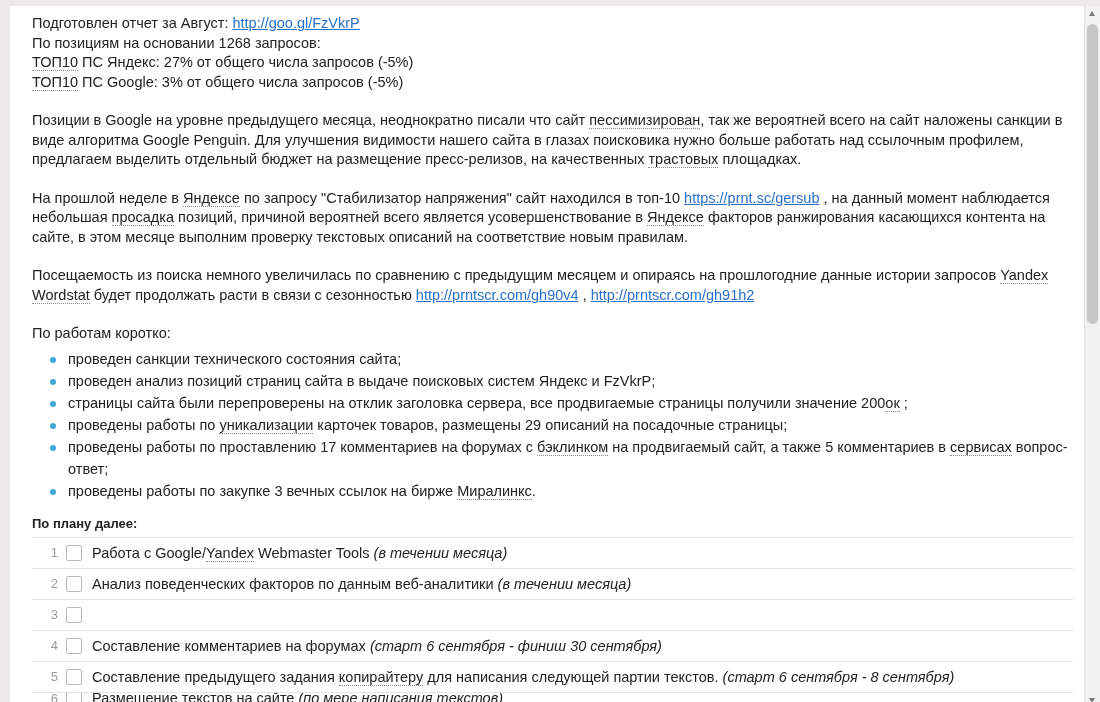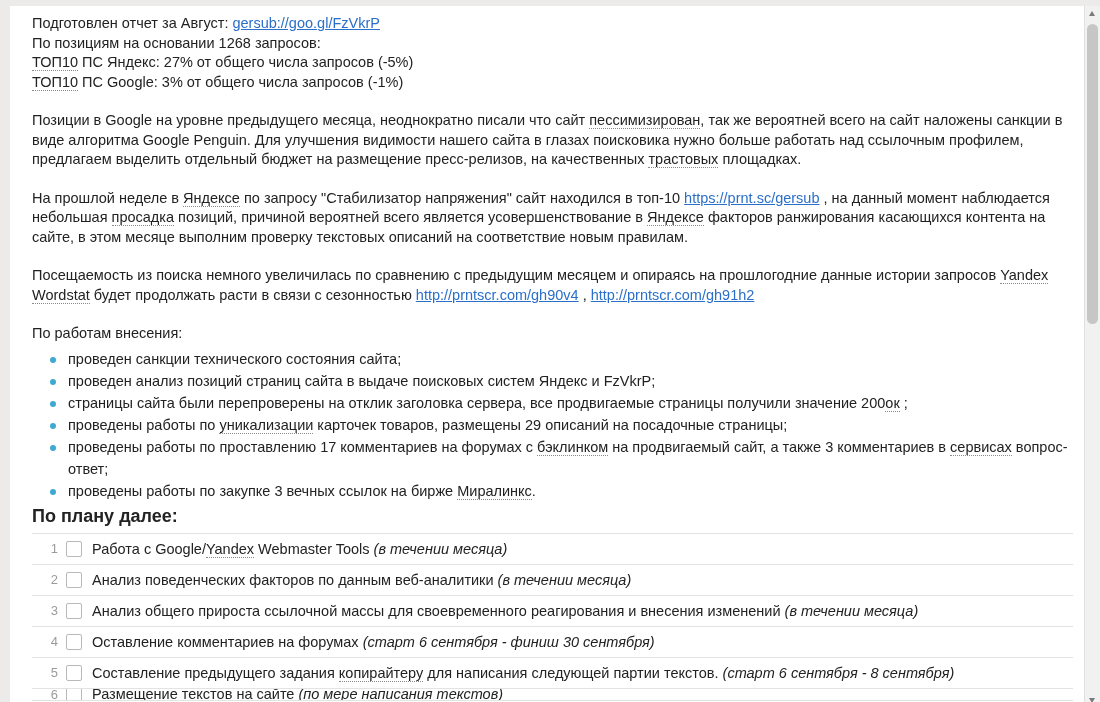--- a/index.html
+++ b/index.html
@@ -64,22 +64,22 @@
     position: absolute;
     left: 4px;
     top: 9px;
     width: 6px;
     height: 6px;
     border-radius: 50%;
     background: #3fa9d4;
   }
   .plan-title {
     font-weight: bold;
-    margin: 4px 0 6px 0;
-    font-size: 18px;
+    margin: 14px 0 6px 0;
+    font-size: 13px;
   }
   .plan-list {
     margin: 0;
     padding: 0;
     list-style: none;
     border-top: 1px solid #e3e3e3;
   }
   .plan-row {
     display: flex;
     align-items: center;
@@ -162,24 +162,24 @@
     overflow: hidden;
   }
 </style>
 </head>
 <body>
 
 <div class="page">
   <div class="content">
 
     <p class="block">
-      <span>Подготовлен отчет за Август: </span><a class="link" href="#">gersub://goo.gl/FzVkrP</a><br>
+      <span>Подготовлен отчет за Август: </span><a class="link" href="#">http://goo.gl/FzVkrP</a><br>
       <span>По позициям на основании 1268 запросов:</span><br>
       <span class="dotted">ТОП10</span><span> ПС Яндекс: 27% от общего числа запросов (-5%)</span><br>
-      <span class="dotted">ТОП10</span><span> ПС Google: 3% от общего числа запросов (-1%)</span>
+      <span class="dotted">ТОП10</span><span> ПС Google: 3% от общего числа запросов (-5%)</span>
     </p>
 
     <div class="gap"></div>
 
     <p class="block">
       <span>Позиции в Google на уровне предыдущего месяца, неоднократно писали что сайт </span><span class="dotted">пессимизирован</span><span>, так же вероятней всего на сайт наложены санкции в виде алгоритма Google Penguin. Для улучшения видимости нашего сайта в глазах поисковика нужно больше работать над ссылочным профилем, предлагаем выделить отдельный бюджет на размещение пресс-релизов, на качественных </span><span class="dotted">трастовых</span><span> площадках.</span>
     </p>
 
     <div class="gap"></div>
 
@@ -188,28 +188,28 @@
     </p>
 
     <div class="gap"></div>
 
     <p class="block">
       <span>Посещаемость из поиска немного увеличилась по сравнению с предыдущим месяцем и опираясь на прошлогодние данные истории запросов </span><span class="dotted">Yandex</span><span> </span><span class="dotted">Wordstat</span><span> будет продолжать расти в связи с сезонностью </span><a class="link" href="#">http://prntscr.com/gh90v4</a><span>  ,  </span><a class="link" href="#">http://prntscr.com/gh91h2</a>
     </p>
 
     <div class="gap"></div>
 
-    <p class="block">По работам внесения:</p>
+    <p class="block">По работам коротко:</p>
 
     <ul class="works">
       <li><span><span>проведен санкции технического состояния сайта;</span></span></li>
       <li><span><span>проведен анализ позиций страниц сайта в выдаче поисковых систем Яндекс и FzVkrP;</span></span></li>
       <li><span><span>страницы сайта были перепроверены на отклик заголовка сервера, все продвигаемые страницы получили значение 200</span><span class="dotted">ок</span><span> ;</span></span></li>
       <li><span><span>проведены работы по </span><span class="dotted">уникализации</span><span> карточек товаров, размещены 29 описаний на посадочные страницы;</span></span></li>
-      <li><span><span>проведены работы по проставлению 17 комментариев на форумах с </span><span class="dotted">бэклинком</span><span> на продвигаемый сайт, а также 3 комментариев в </span><span class="dotted">сервисах</span><span> вопрос-ответ;</span></span></li>
+      <li><span><span>проведены работы по проставлению 17 комментариев на форумах с </span><span class="dotted">бэклинком</span><span> на продвигаемый сайт, а также 5 комментариев в </span><span class="dotted">сервисах</span><span> вопрос-ответ;</span></span></li>
       <li><span><span>проведены работы по закупке 3 вечных ссылок на бирже </span><span class="dotted">Миралинкс</span><span>.</span></span></li>
     </ul>
 
     <div class="plan-title">По плану далее:</div>
 
     <div class="plan-list">
 
       <div class="plan-row">
         <div class="plan-num">1</div>
         <div class="plan-check"></div>
@@ -218,27 +218,26 @@
 
       <div class="plan-row">
         <div class="plan-num">2</div>
         <div class="plan-check"></div>
         <div class="plan-text"><span>Анализ поведенческих факторов по данным веб-аналитики </span><i>(в течении месяца)</i></div>
       </div>
 
       <div class="plan-row">
         <div class="plan-num">3</div>
         <div class="plan-check"></div>
-        <div class="plan-text"><span>Анализ общего прироста ссылочной массы для своевременного реагирования и внесения изменений </span><i>(в течении месяца)</i></div>
       </div>
 
       <div class="plan-row">
         <div class="plan-num">4</div>
         <div class="plan-check"></div>
-        <div class="plan-text"><span>Оставление комментариев на форумах </span><i>(старт 6 сентября - финиш 30 сентября)</i></div>
+        <div class="plan-text"><span>Составление комментариев на форумах </span><i>(старт 6 сентября - финиш 30 сентября)</i></div>
       </div>
 
       <div class="plan-row">
         <div class="plan-num">5</div>
         <div class="plan-check"></div>
         <div class="plan-text"><span>Составление предыдущего задания </span><span class="dotted">копирайтеру</span><span> для написания следующей партии текстов. </span><i>(старт 6 сентября - 8 сентября)</i></div>
       </div>
 
       <div class="plan-row last-row-clip">
         <div class="plan-num">6</div>

